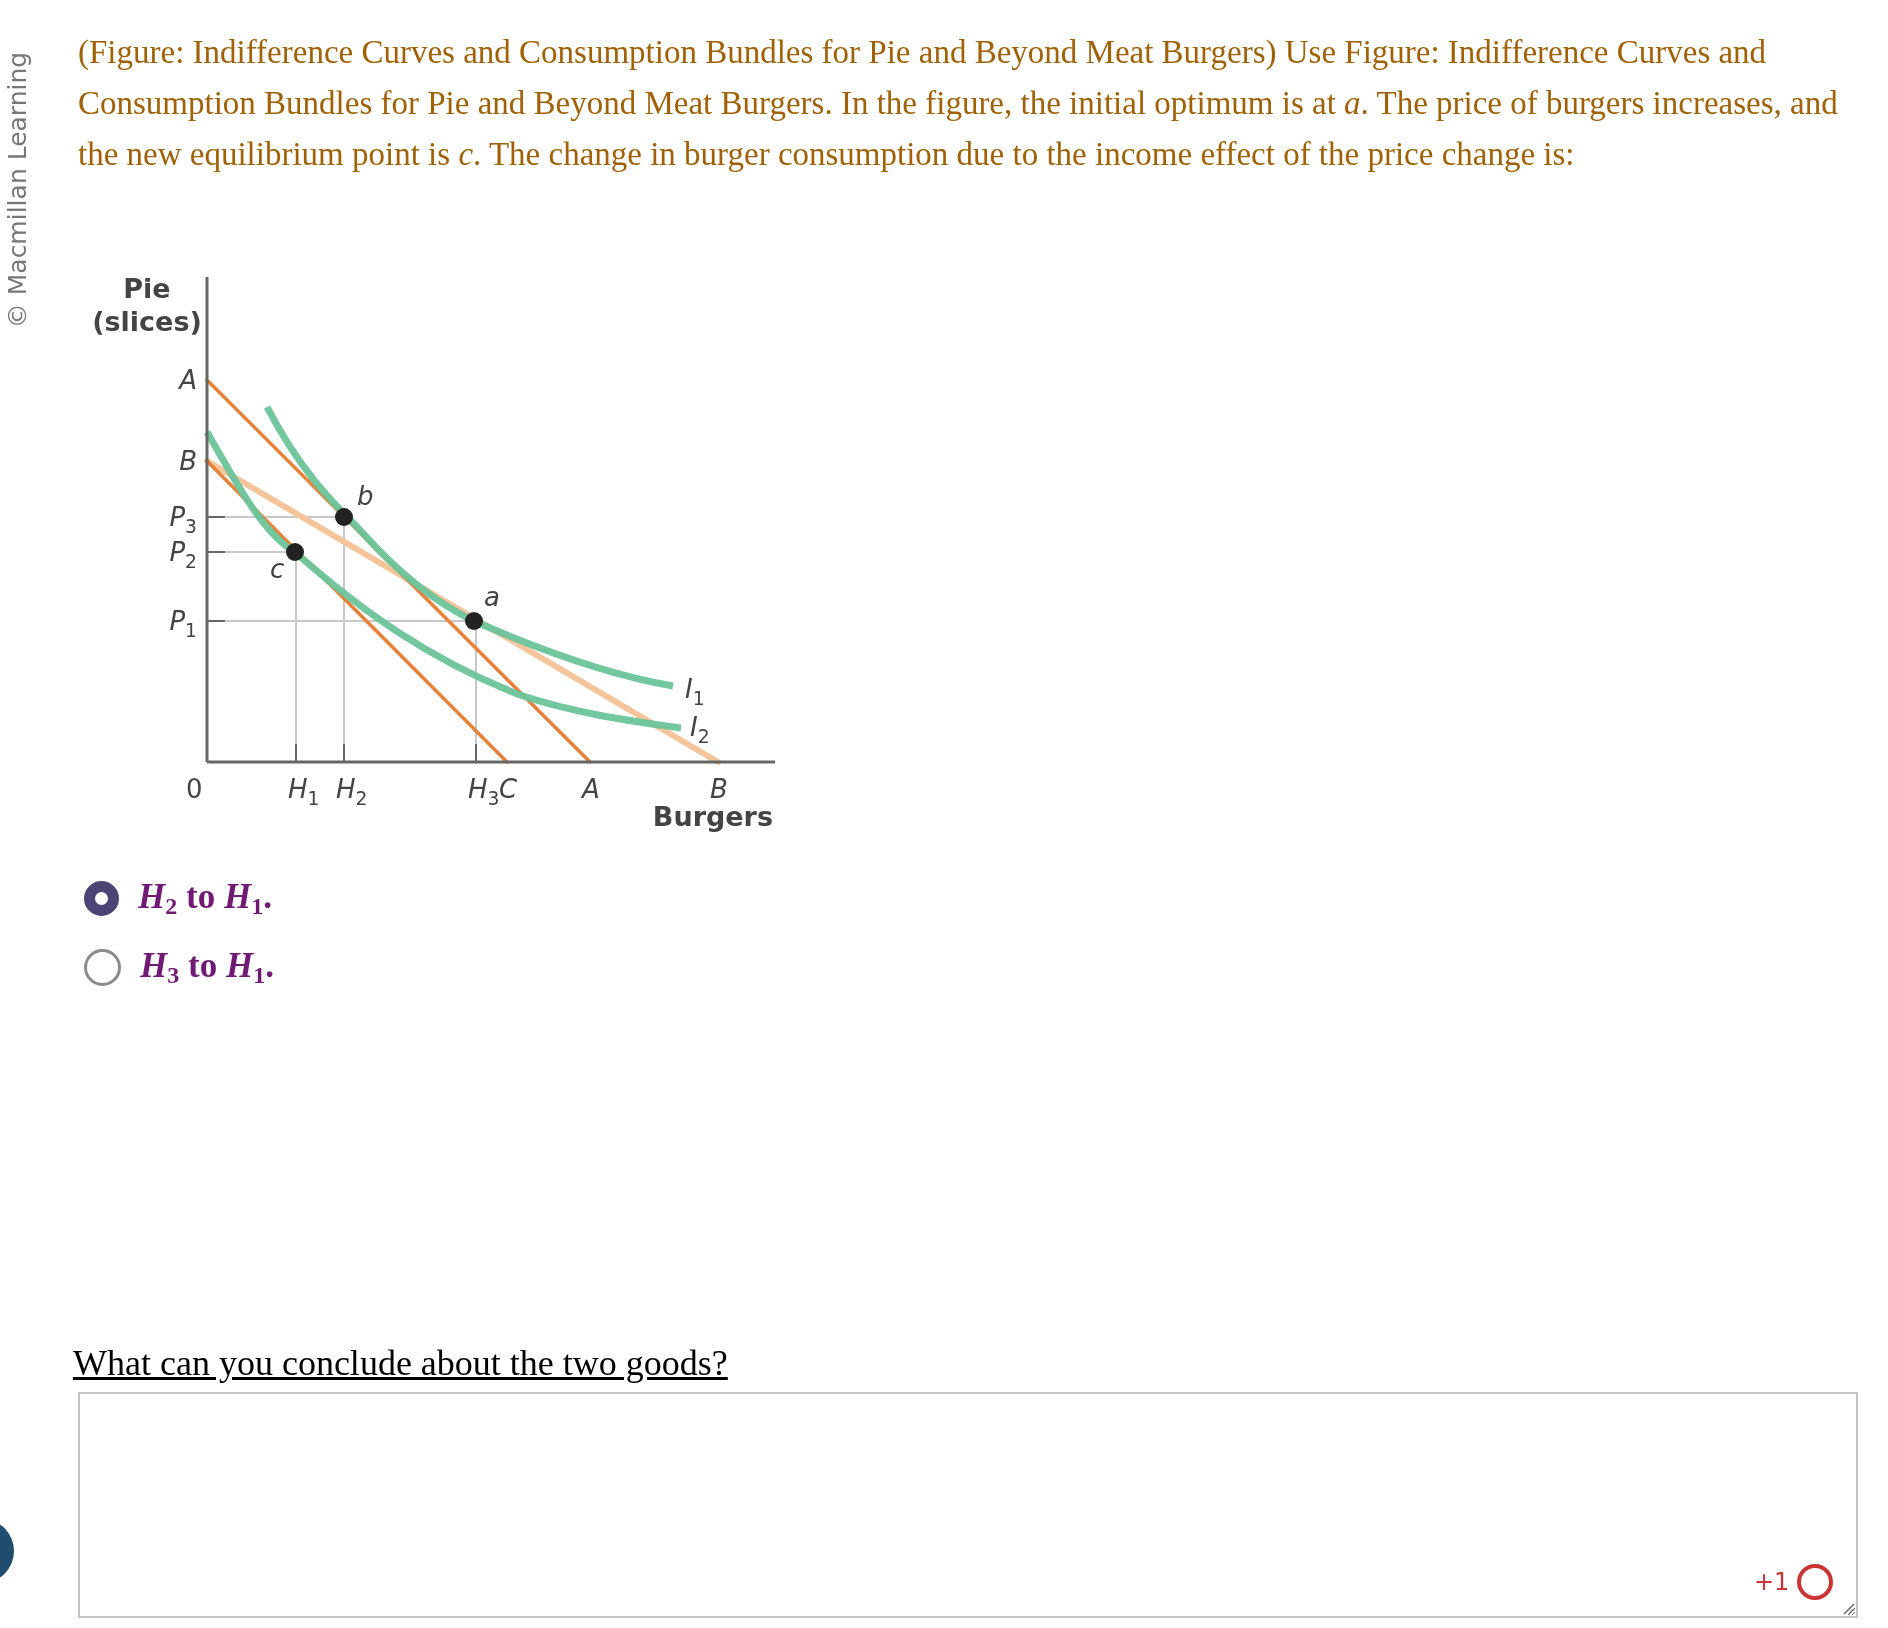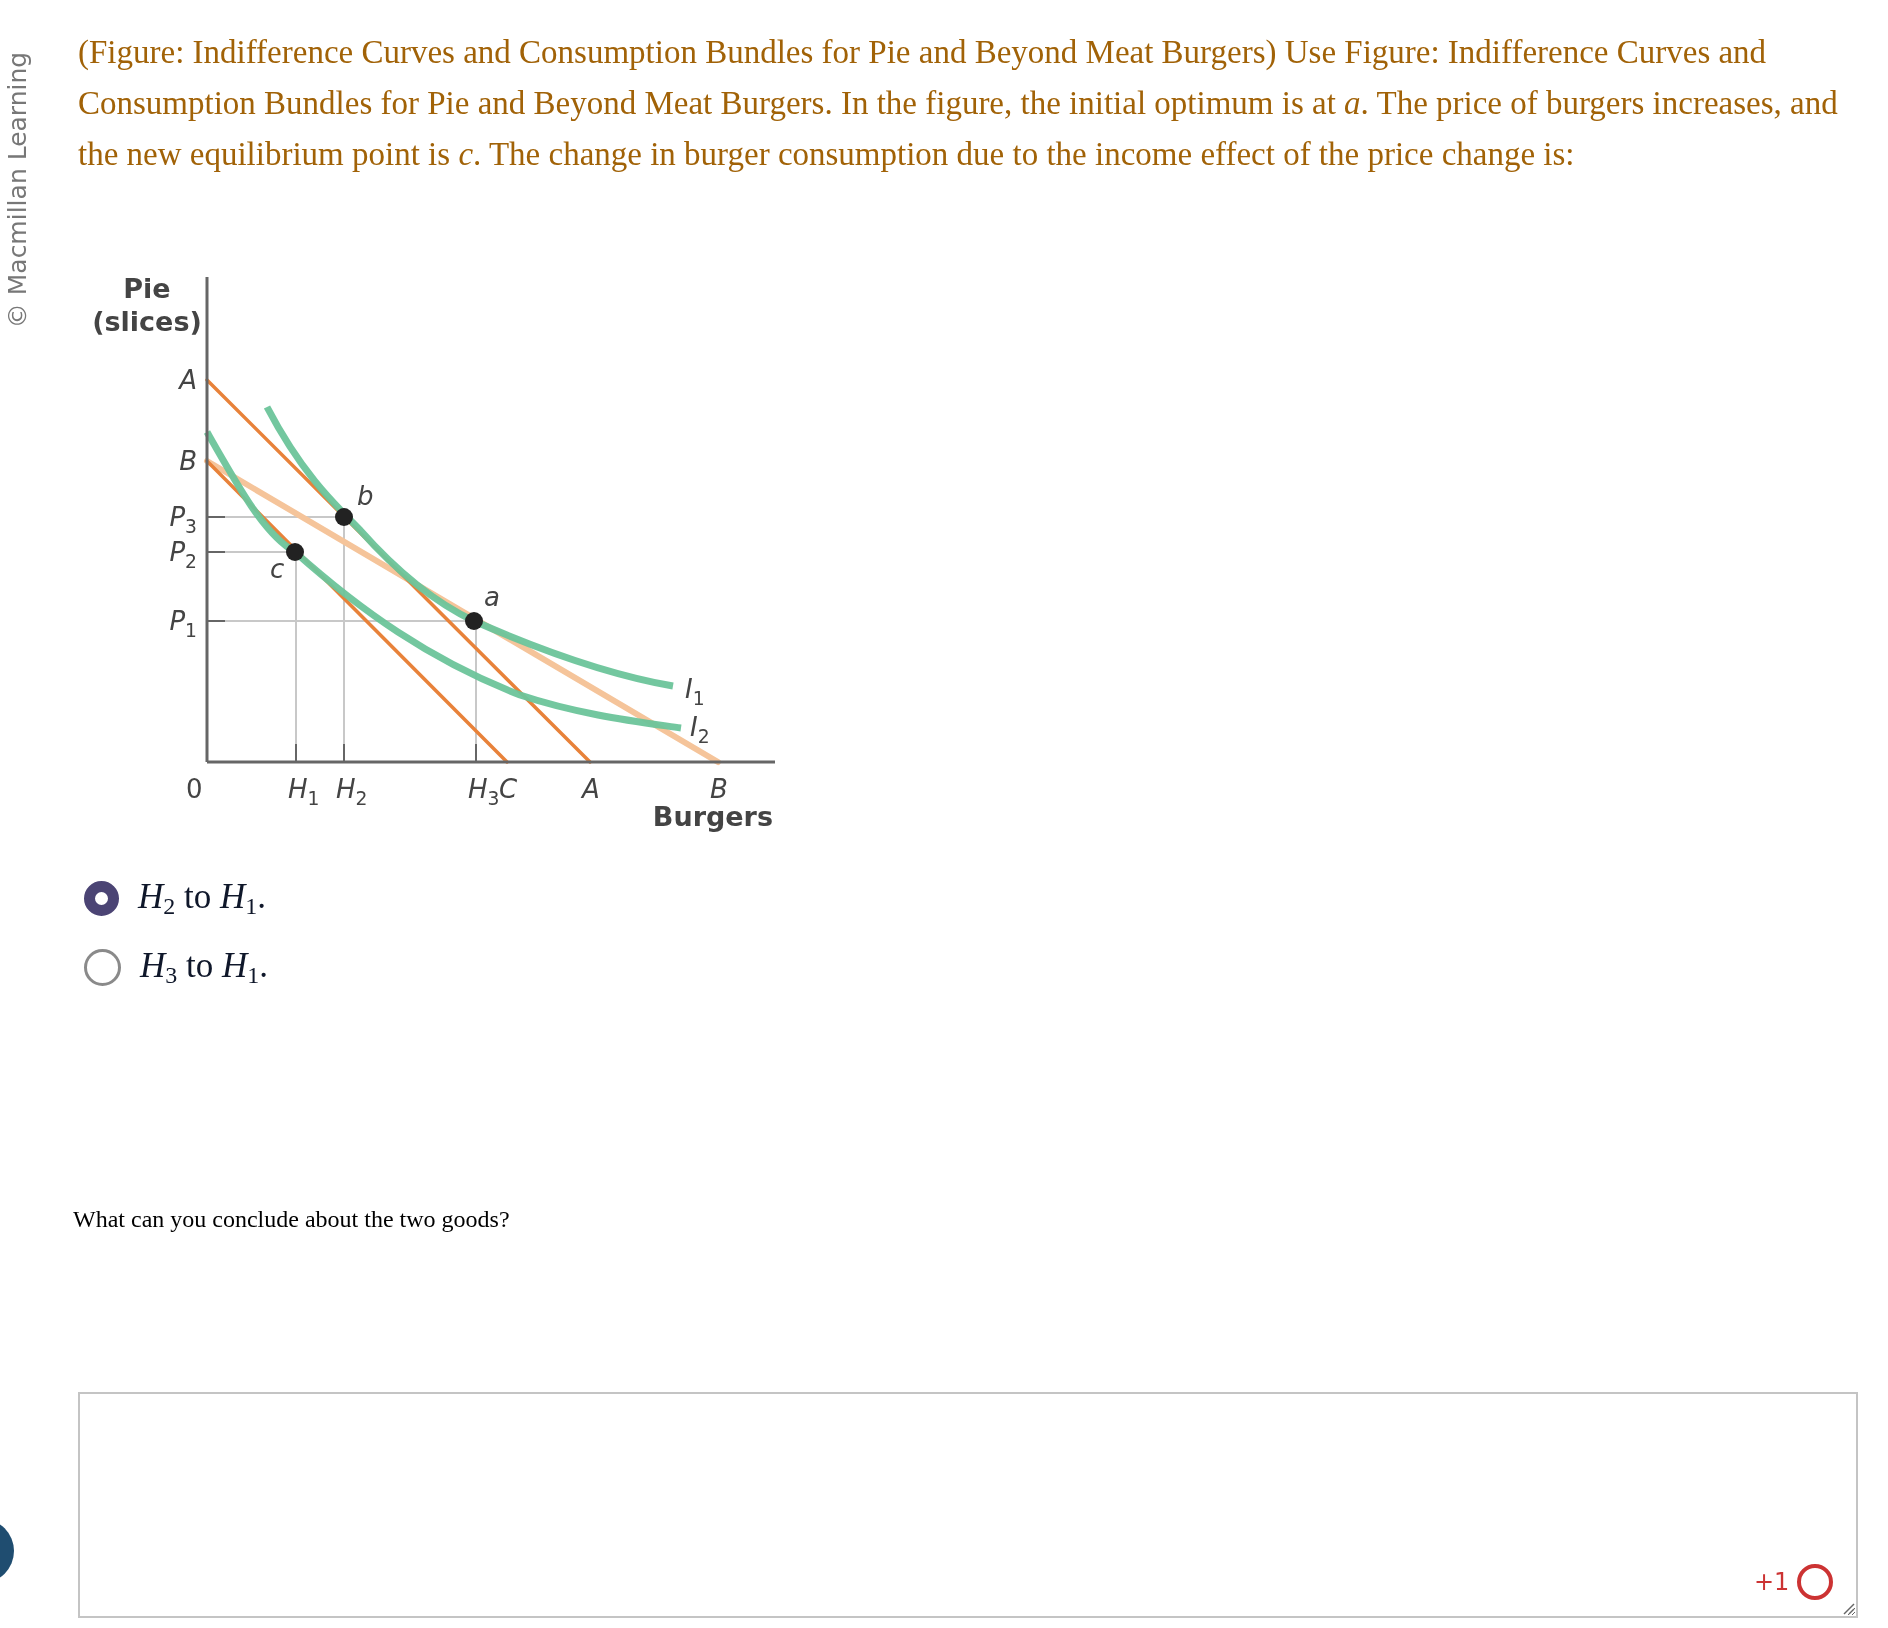--- a/index.html
+++ b/index.html
@@ -11,24 +11,24 @@
     font-family: "DejaVu Sans", "Liberation Sans", sans-serif; font-size: 25px; color: #777; }
   .question { position: absolute; left: 78px; top: 27px; width: 1790px;
     font-size: 33px; line-height: 51px; color: #a16207; }
   .question i { font-style: italic; }
   .chart { position: absolute; left: 0; top: 0; }
   .options { position: absolute; left: 84px; top: 864px; }
   .option { display: flex; align-items: center; height: 69px; cursor: pointer; }
   .radio { width: 31px; height: 31px; border-radius: 50%; border: 3px solid #8a8a8a;
     background: #fff; box-sizing: content-box; margin-right: 19px; position: relative; }
   .radio.checked { border: 11px solid #4b4474; width: 13px; height: 13px; background: #fff; }
-  .opt-label { font-size: 35px; color: #0f172a; font-family: "Liberation Serif", serif; }
+  .opt-label { font-size: 35px; color: #701a75; font-family: "Liberation Serif", serif; font-weight: bold; }
   .opt-label i { font-style: italic; }
   .opt-label sub { font-size: 24px; vertical-align: -6px; font-style: normal; }
-  .q2 { position: absolute; left: 73px; top: 1206px; font-size: 24px; color: #000; }
+  .q2 { position: absolute; left: 73px; top: 1342px; font-size: 36px; color: #000; text-decoration: underline; }
   .answer-box { position: absolute; left: 78px; top: 1392px; width: 1780px; height: 226px;
     border: 2px solid #c4c4c4; box-sizing: border-box; background: #fff; resize: both;
     font-family: "Liberation Serif", serif; font-size: 30px; padding: 10px; }
   .badge { position: absolute; left: 1754px; top: 1564px; display: flex; align-items: center; }
   .badge-text { font-family: "DejaVu Sans", sans-serif; font-size: 24px; color: #cc3333; margin-right: 8px; }
   .badge-ring { width: 36px; height: 36px; border-radius: 50%; border: 4px solid #cc3333; box-sizing: border-box; }
   .resize-grip { position: absolute; left: 1843px; top: 1603px; width: 12px; height: 12px; }
   .side-dot { position: absolute; left: -50px; top: 1519px; width: 64px; height: 64px;
     border-radius: 50%; background: #1f4d70; }
   svg text { font-family: "DejaVu Sans", "Liberation Sans", sans-serif; }

